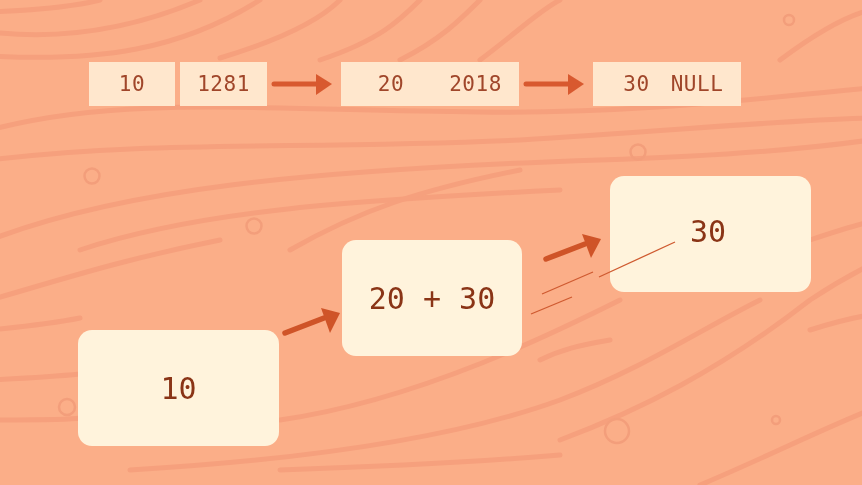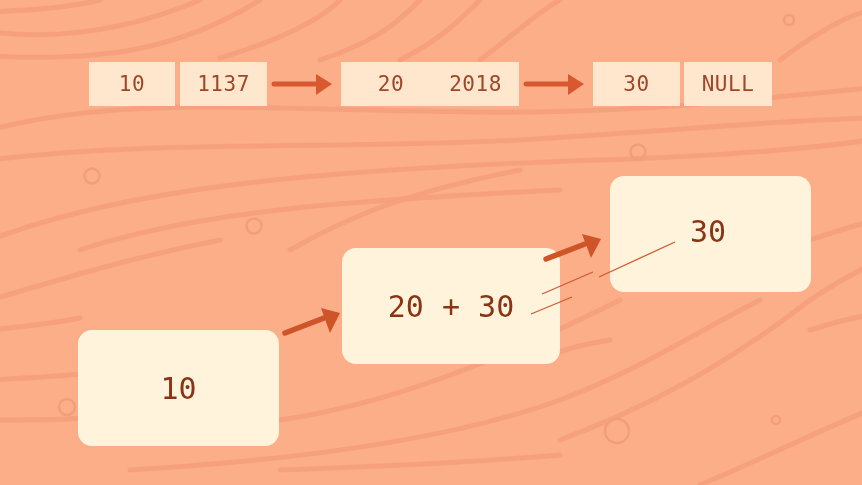--- a/index.html
+++ b/index.html
@@ -65,32 +65,32 @@
     <circle cx="92" cy="176" r="7.5"></circle>
     <circle cx="254" cy="226" r="7.5"></circle>
     <circle cx="638" cy="152" r="7.5"></circle>
     <circle cx="67" cy="407" r="8"></circle>
     <circle cx="617" cy="431" r="12"></circle>
     <circle cx="776" cy="420" r="4"></circle>
   </g>
 </svg>
 
 <div class="cell" style="left:89px; width:86px;">10</div>
-<div class="cell" style="left:180px; width:87px;">1137</div>
+<div class="cell" style="left:180px; width:87px;">1281</div>
 
 <div class="cell" style="left:341px; width:100px;">20</div>
 <div class="cell" style="left:432px; width:87px;">2018</div>
 
 <div class="cell" style="left:593px; width:87px;">30</div>
-<div class="cell" style="left:684px; width:88px;">NULL</div>
+<div class="cell" style="left:653px; width:88px;">NULL</div>
 
 <div class="card" style="left:78px; top:330px; width:201px; height:116px;">
   <span>10</span>
 </div>
-<div class="card" style="left:342px; top:248px; width:218px; height:116px;">
+<div class="card" style="left:342px; top:240px; width:180px; height:116px;">
   <span>20 + 30</span>
 </div>
 <div class="card" style="left:610px; top:176px; width:201px; height:116px; align-items:flex-start; justify-content:flex-start;">
   <span style="position:absolute; left:80px; top:38px;">30</span>
 </div>
 
 <svg class="overlay" viewBox="0 0 862 485" xmlns="http://www.w3.org/2000/svg">
   <g>
     <line x1="274" y1="84" x2="318" y2="84" stroke="#d8592f" stroke-width="5" stroke-linecap="round"></line>
     <polygon points="316,74 332,84 316,95" fill="#d8592f"></polygon>

